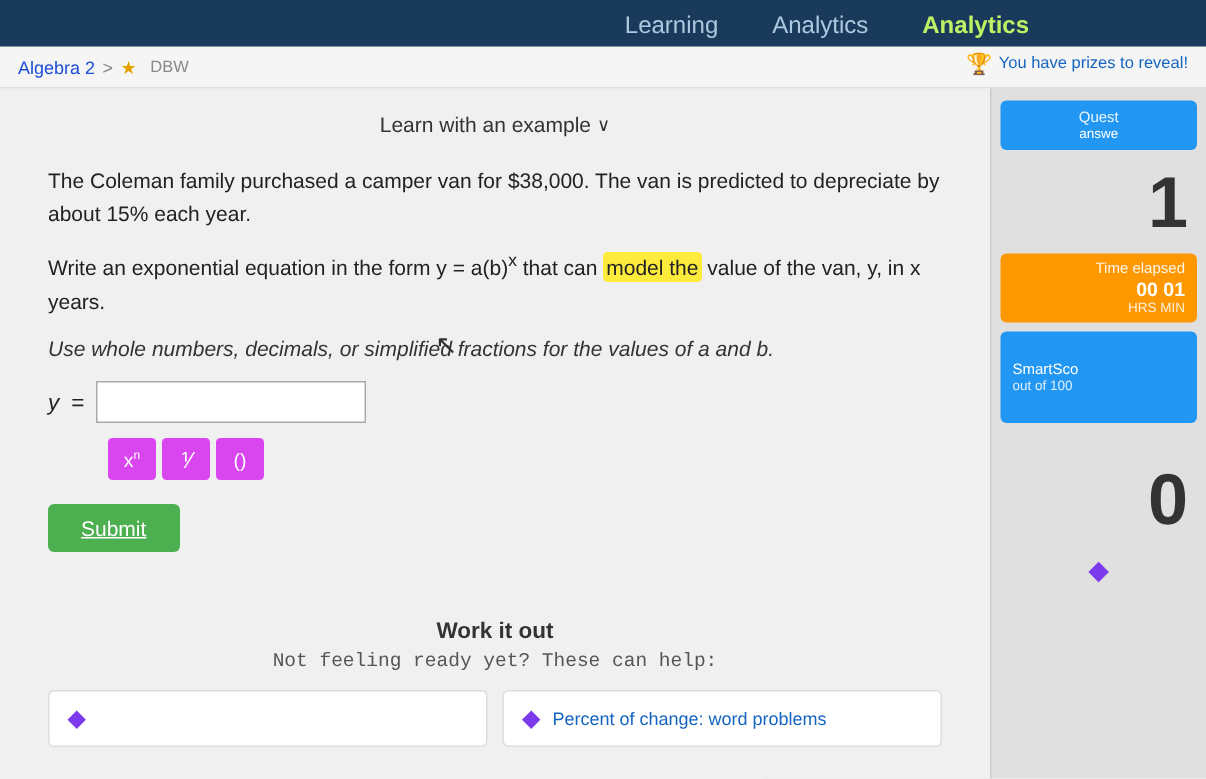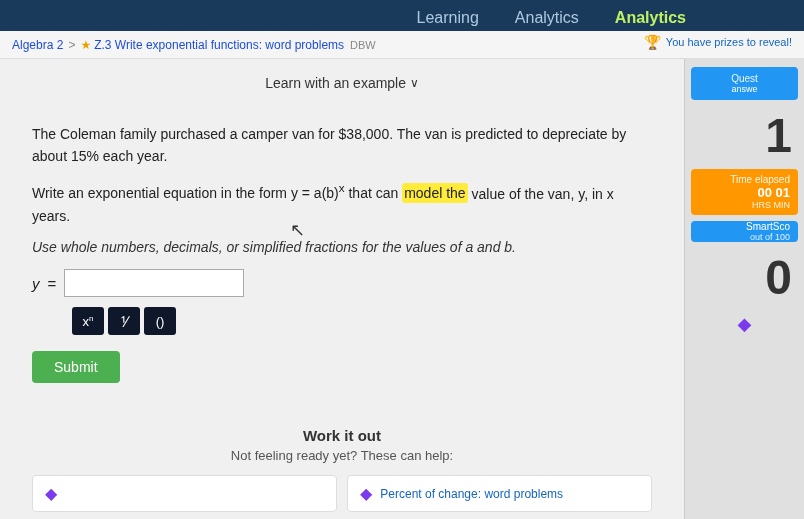--- a/index.html
+++ b/index.html
@@ -101,21 +101,21 @@
       background: #f0f0f0;
       padding: 16px 32px;
       position: relative;
       overflow-y: auto;
     }
 
     .learn-example-header {
       text-align: center;
       font-size: 14px;
       color: #555;
-      margin-bottom: 32px;
+      margin-bottom: 18px;
       display: flex;
       align-items: center;
       justify-content: center;
       gap: 4px;
     }
     .learn-example-header span {
       color: #333;
     }
     .chevron-down {
       font-size: 12px;
@@ -175,56 +175,58 @@
 
     .math-tools {
       display: flex;
       gap: 4px;
       margin-bottom: 16px;
       margin-left: 40px;
     }
     .math-tool-btn {
       width: 32px;
       height: 28px;
-      background: #0f172a;
+      background: #d946ef;
       border: none;
       border-radius: 3px;
       cursor: pointer;
       display: flex;
       align-items: center;
       justify-content: center;
       color: white;
       font-size: 13px;
     }
 
     .submit-btn {
       background: #4caf50;
       color: white;
       border: none;
       border-radius: 4px;
       padding: 8px 22px;
       font-size: 14px;
       cursor: pointer;
       margin-bottom: 24px;
+      text-decoration: underline;
     }
 
     .work-it-out {
       text-align: center;
       margin-top: 20px;
     }
     .work-it-out-title {
       font-size: 15px;
       color: #333;
       font-weight: bold;
       margin-bottom: 4px;
     }
     .work-it-out-sub {
       font-size: 13px;
       color: #555;
       margin-bottom: 12px;
+      font-family: Liberation Mono, monospace;
     }
 
     .help-cards {
       display: flex;
       gap: 10px;
     }
     .help-card {
       flex: 1;
       background: white;
       border-radius: 4px;
@@ -237,21 +239,21 @@
       cursor: pointer;
       border: 1px solid #ddd;
     }
     .help-card-icon {
       color: #7c3aed;
       font-size: 16px;
     }
 
     
     .right-sidebar {
-      width: 120px;
+      width: 144px;
       background: #e0e0e0;
       display: flex;
       flex-direction: column;
       align-items: center;
       padding: 8px 6px;
       border-left: 1px solid #ccc;
     }
 
     .sidebar-card {
       background: #2196f3;
@@ -294,25 +296,25 @@
     }
     .timer-sub {
       font-size: 9px;
       opacity: 0.85;
     }
 
     .smartscore-card {
       background: #2196f3;
       color: white;
       border-radius: 4px;
-      padding: 0 8px;
+      padding: 20px 8px;
       font-size: 10px;
       width: 100%;
-      text-align: right;
-      margin-bottom: 8px;
+      text-align: left;
+      margin-bottom: 24px;
     }
     .smartscore-label {
       font-size: 10px;
     }
     .smartscore-sub {
       font-size: 9px;
       opacity: 0.85;
     }
 
     .big-zero {
@@ -354,23 +356,20 @@
     </div>
   </div>
 </div>
 
 <div class="breadcrumb-bar">
   <a href="#">
     <span>Algebra 2</span>
   </a>
   <span class="breadcrumb-sep">&gt;</span>
   <span style="color:#e8a000; margin-right:3px;">★</span>
-  <a href="#">
-    <span>Z.3 Write exponential functions: word problems</span>
-  </a>
   <span style="margin-left:6px; color:#888; font-size:11px;">DBW</span>
 
   <div class="prize-banner">
     <span class="prize-icon">🏆</span>
     <span>You have prizes to reveal!</span>
   </div>
 </div>
 
 <div class="main-area">
 

